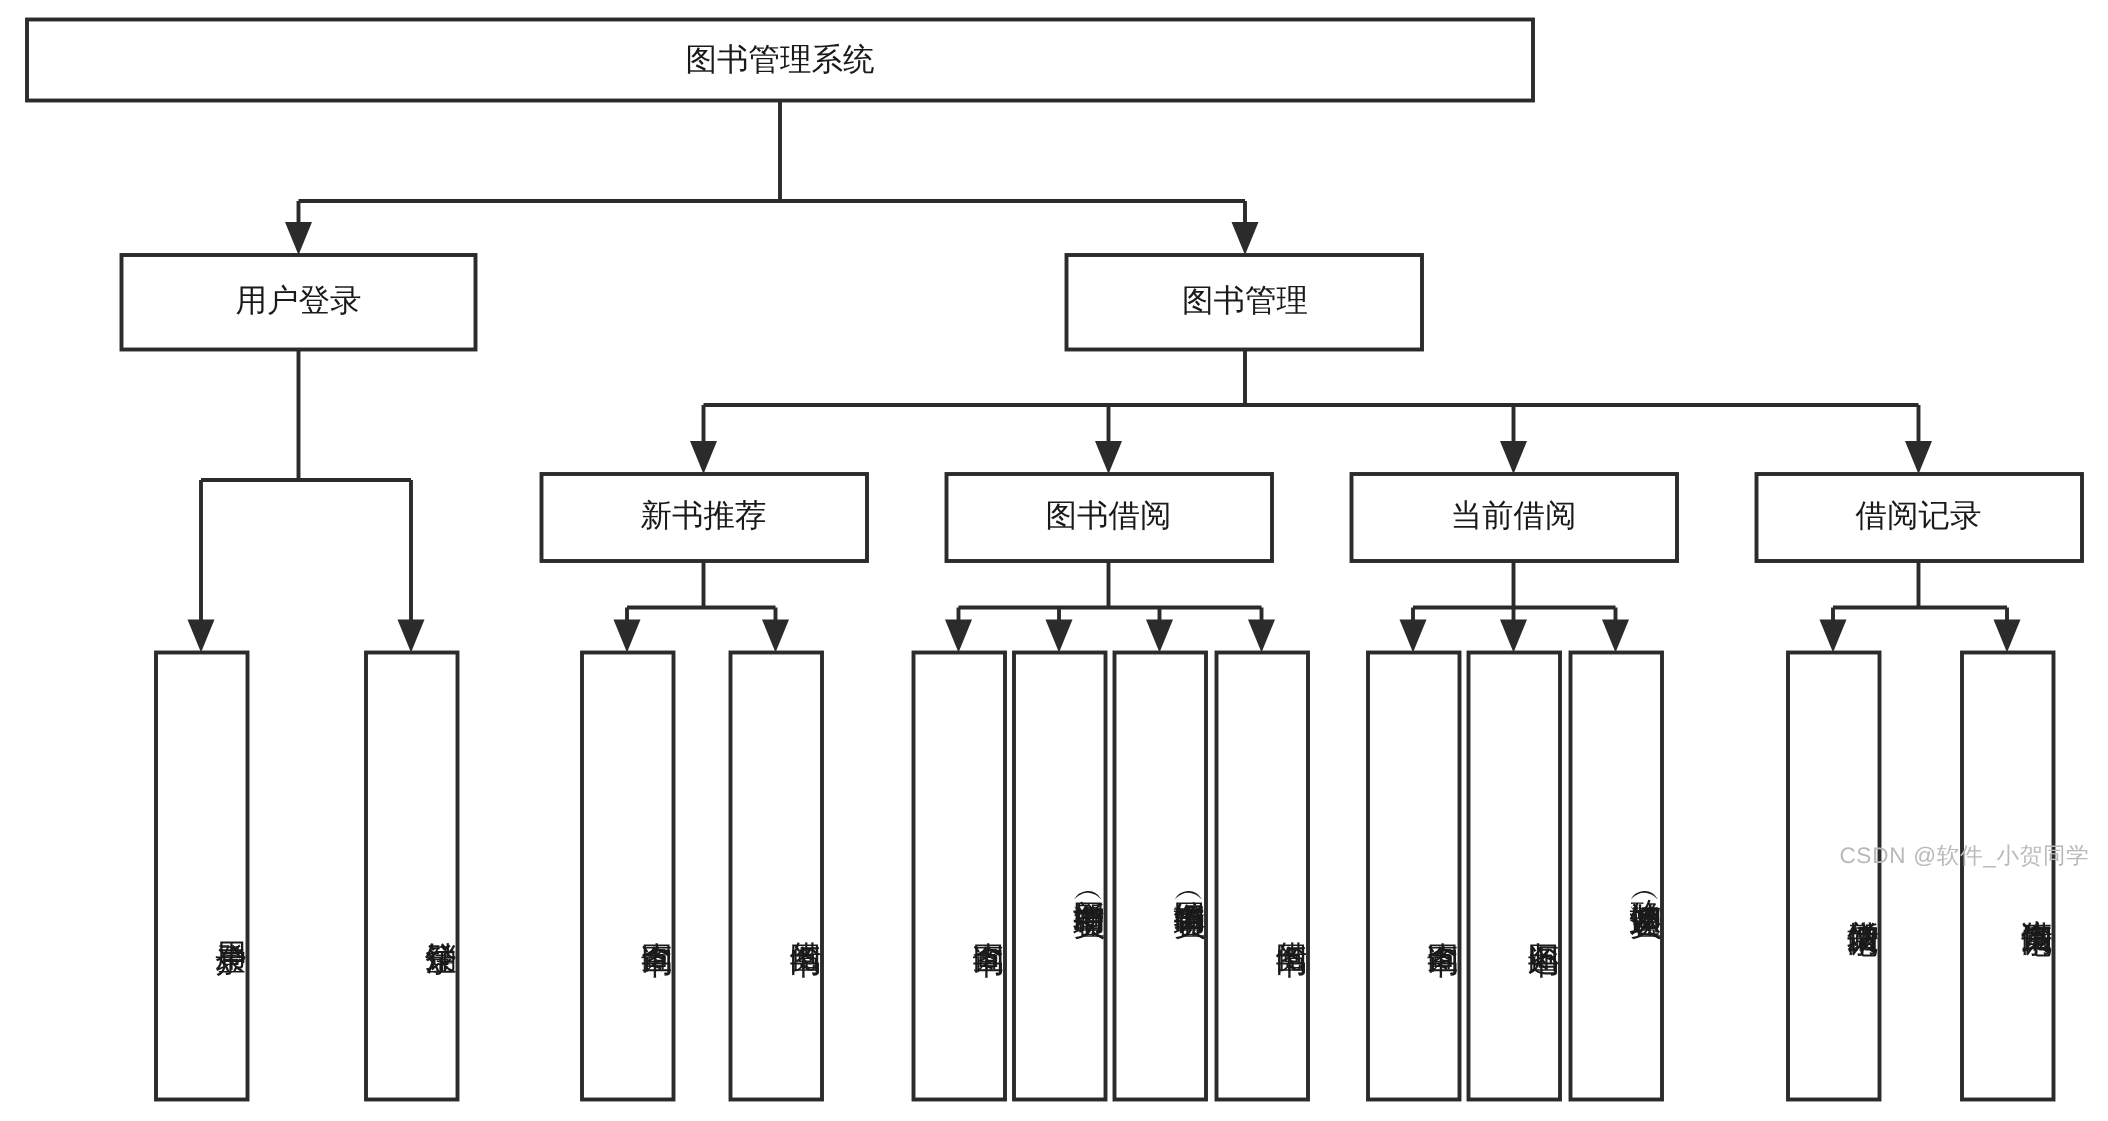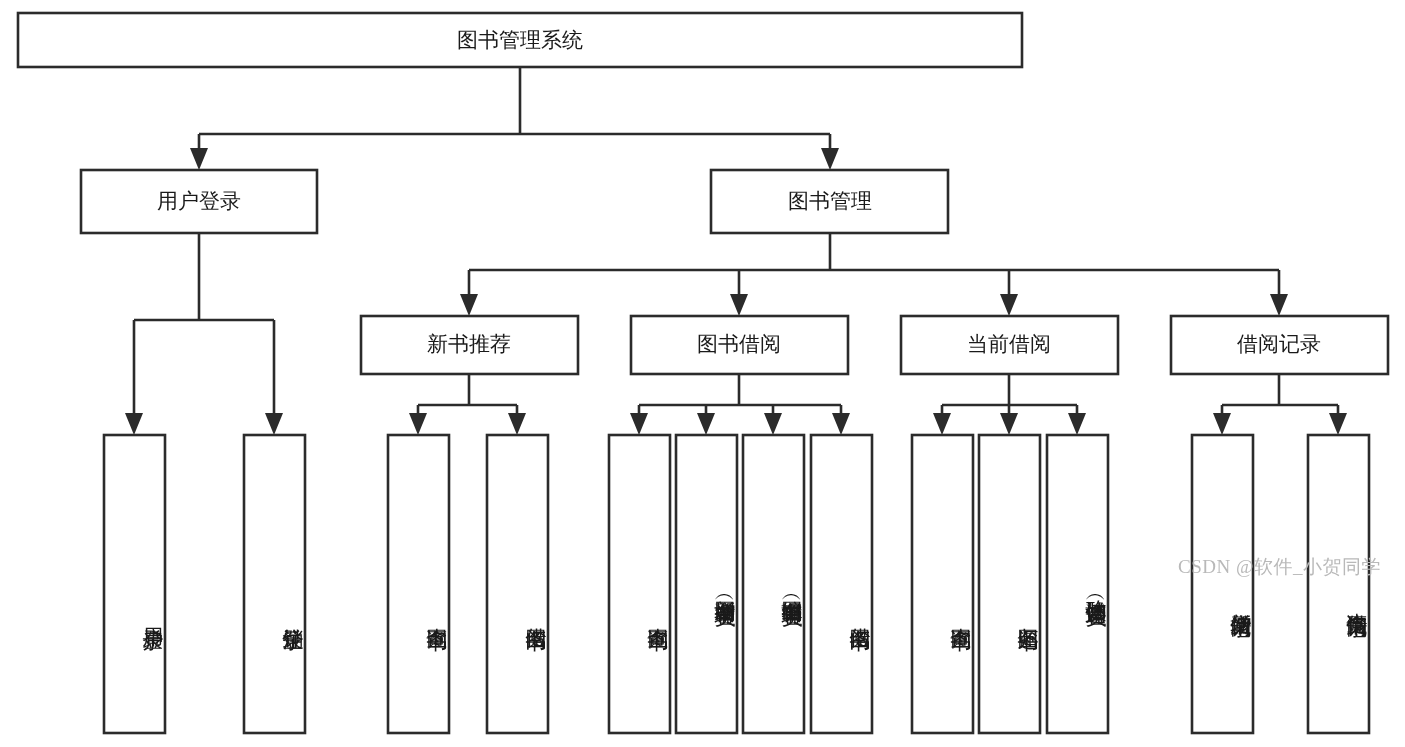--- a/index.html
+++ b/index.html
@@ -60,24 +60,24 @@
     color: #1a1a1a;
     letter-spacing: 1px;
     display: flex;
     align-items: flex-start;
     justify-content: center;
     white-space: nowrap;
     pointer-events: none;
   }
   .watermark {
     position: absolute;
-    right: 24px;
+    right: 12px;
     bottom: 6px;
-    font-family: Liberation Serif, serif;
-    font-size: 19px;
+    font-family: Liberation Sans, sans-serif;
+    font-size: 15px;
     color: #b9b9b9;
     letter-spacing: 0.5px;
     white-space: nowrap;
   }
 </style>
 </head>
 <body>
 
 <div id="diagram-root">
 

